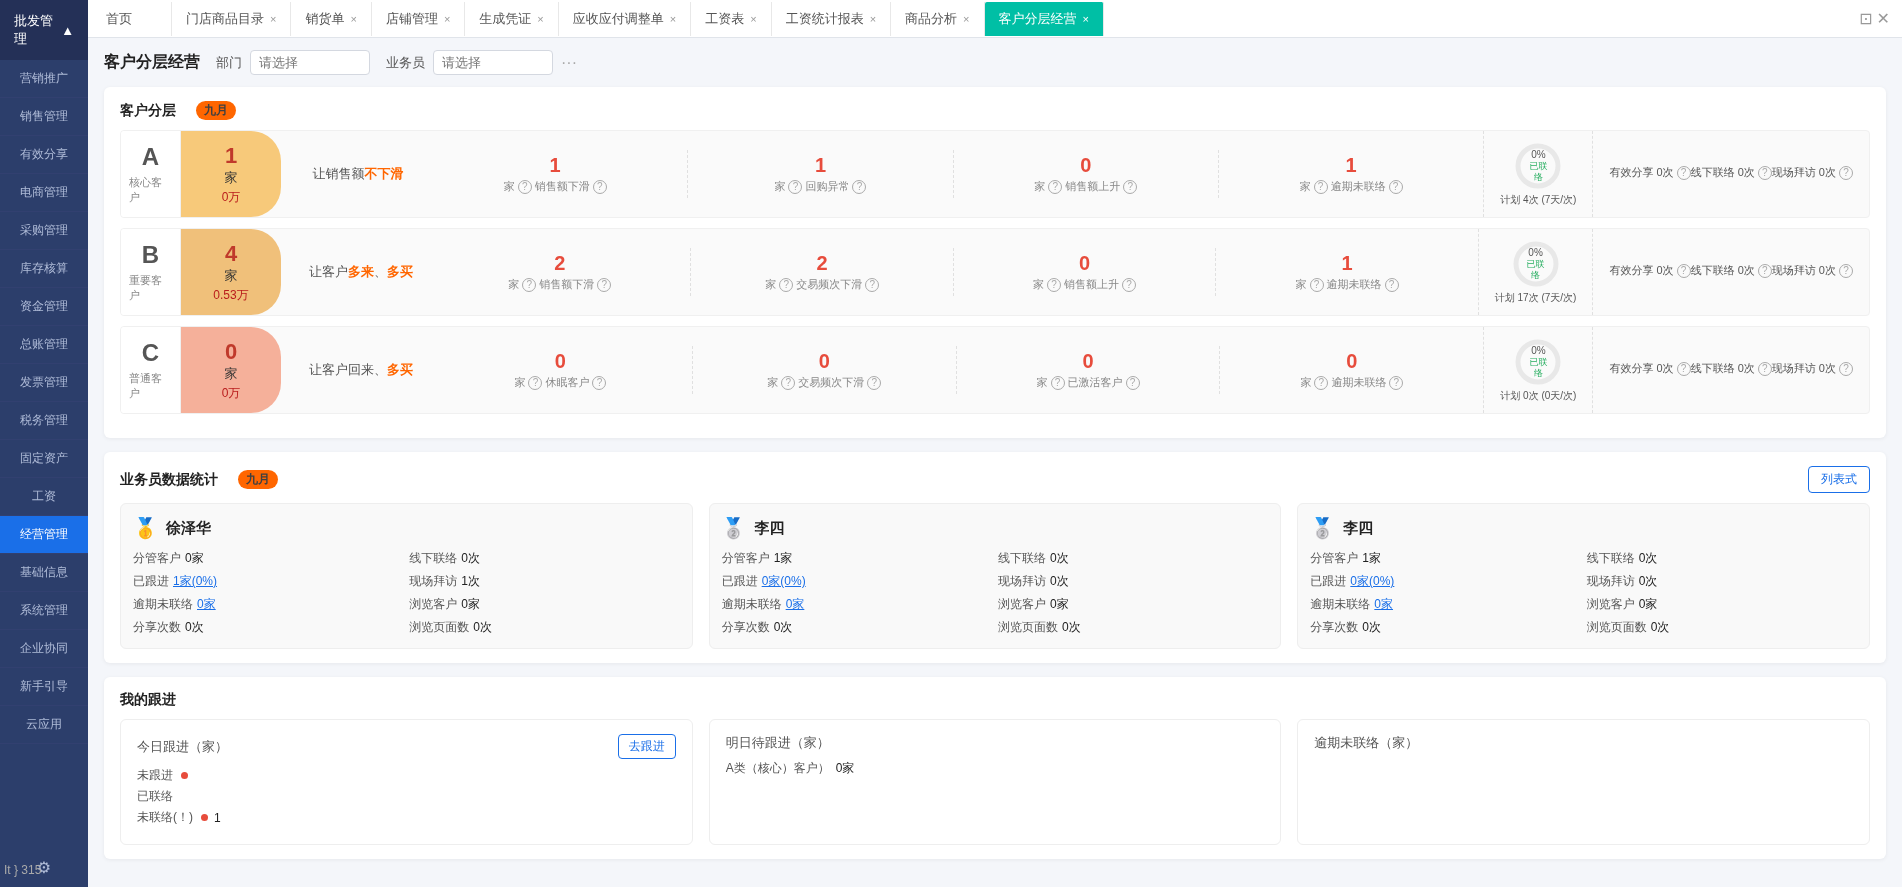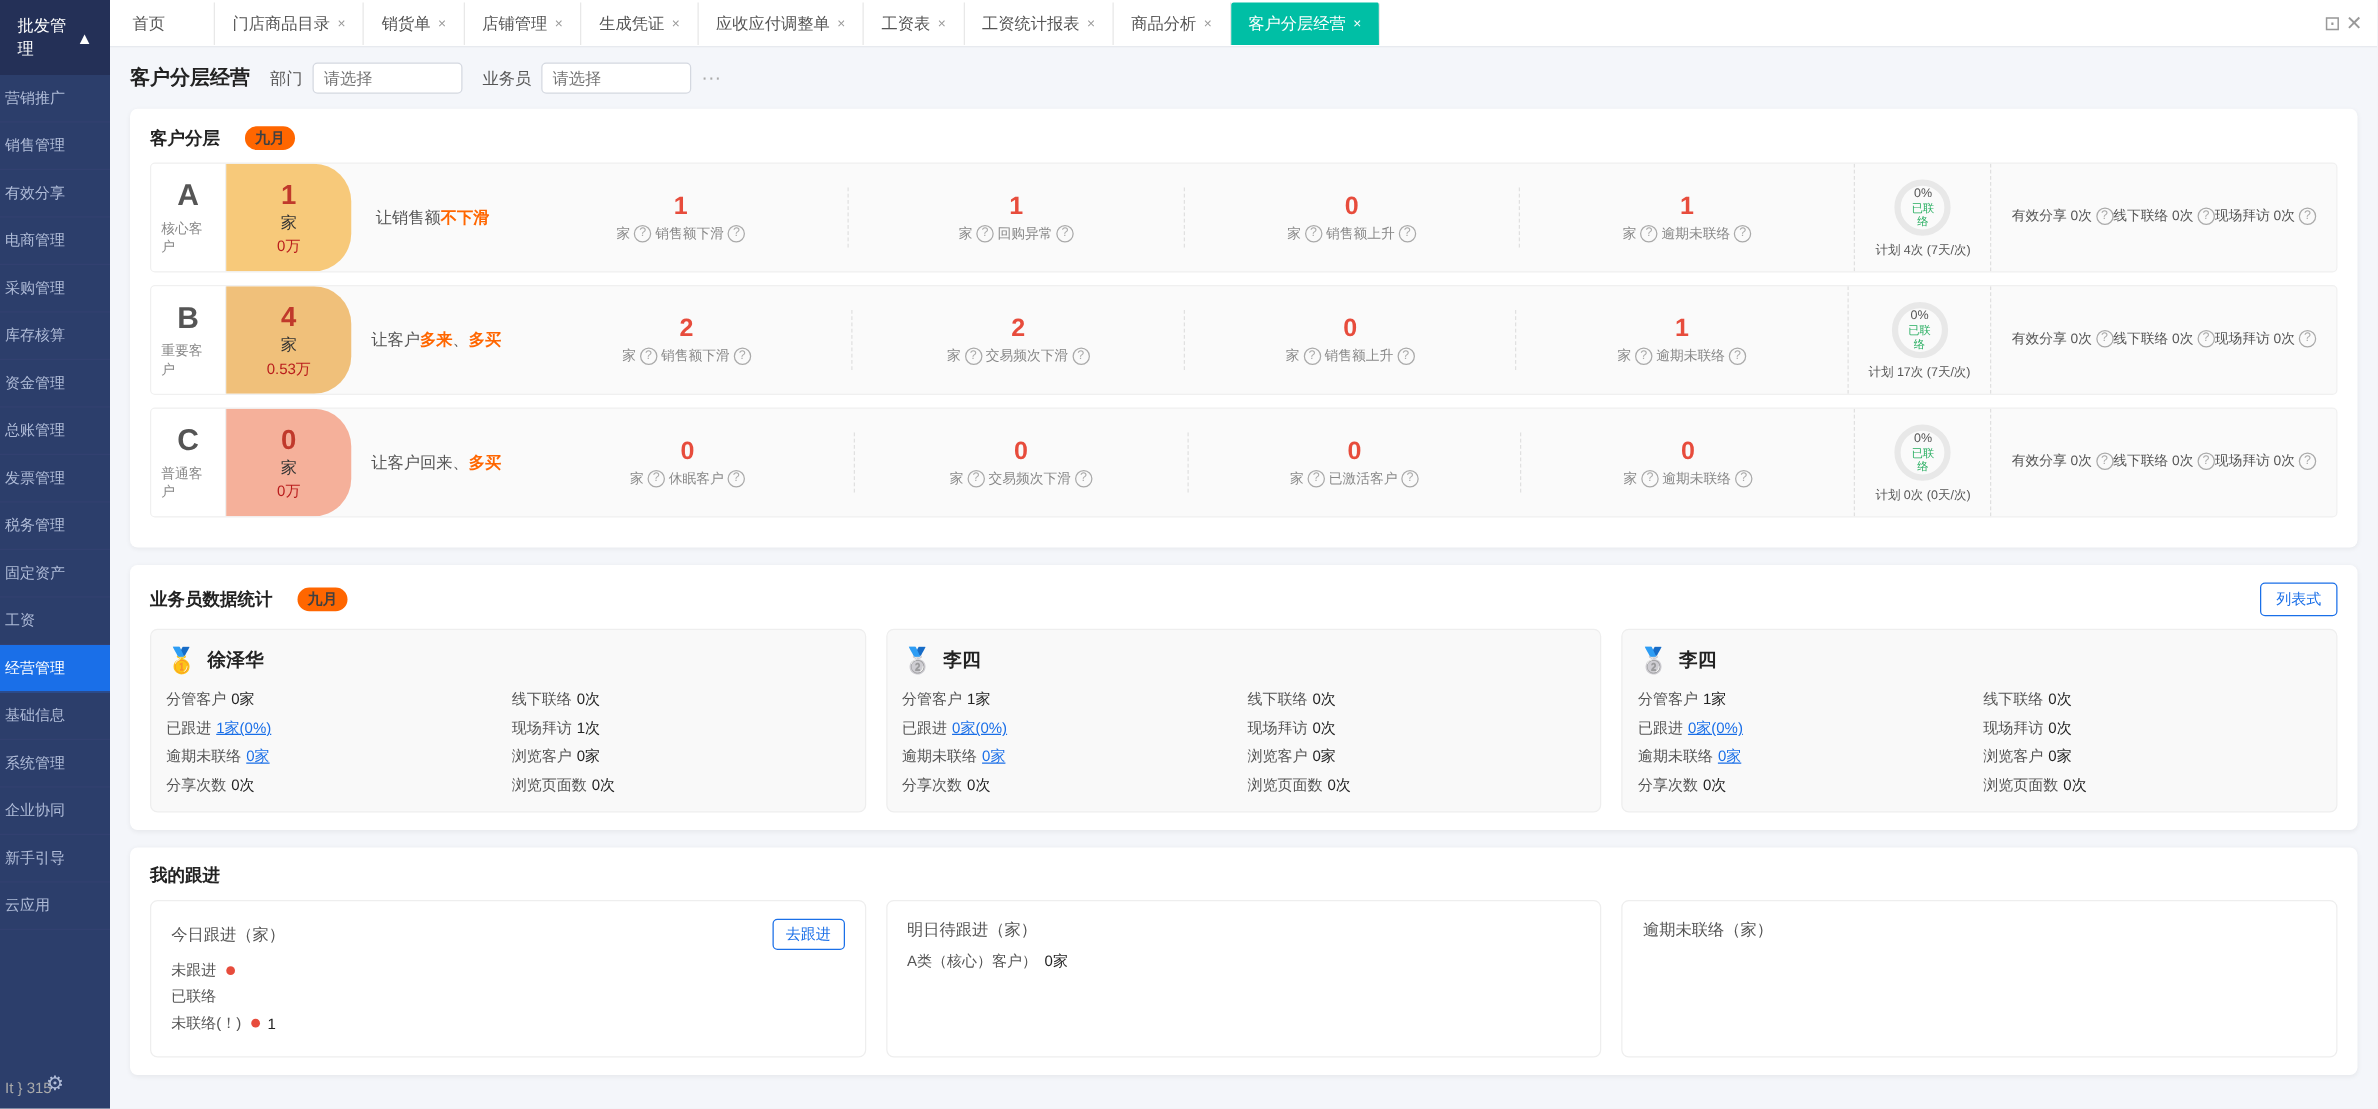--- a/index.html
+++ b/index.html
@@ -21,20 +21,21 @@
       font-size: 13px;
       color: #fff;
       background: #243057;
       display: flex;
       align-items: center;
       justify-content: space-between;
       min-height: 44px;
     }
     .sidebar-item {
       padding: 10px 4px;
+      text-align: center;
       font-size: 12px;
       color: #b0bcd8;
       cursor: pointer;
       border-bottom: 1px solid #324070;
     }
     .sidebar-item.active { background: #1a6fe8; color: #fff; }
     .sidebar-gear {
       padding: 10px 4px;
       text-align: center;
       font-size: 16px;
@@ -213,20 +214,21 @@
     .tier-wan { font-size: 12px; color: #b91c1c; margin-top: 2px; }
     .tier-action {
       display: flex;
       align-items: center;
       justify-content: center;
       padding: 8px 16px;
       min-width: 130px;
       flex-shrink: 0;
       font-size: 13px;
       color: #555;
+      margin-left: 12px;
     }
     .tier-action .highlight-orange { color: #ff6600; font-weight: bold; }
 
     .tier-stats {
       display: flex;
       flex: 1;
       align-items: center;
       padding: 8px 0;
       gap: 0;
     }

